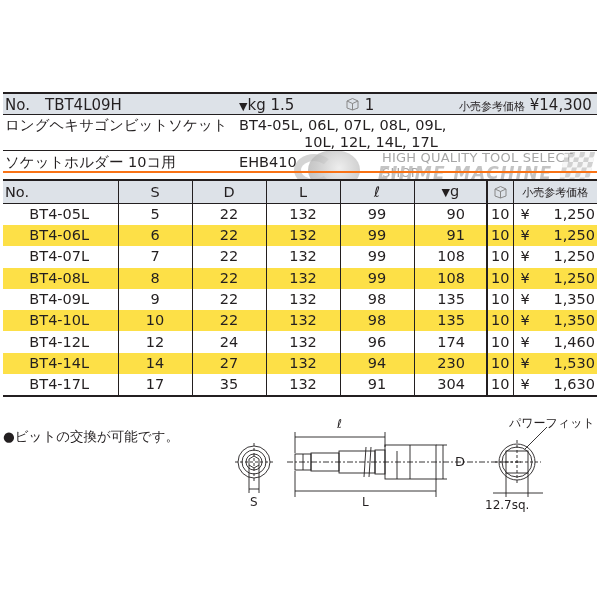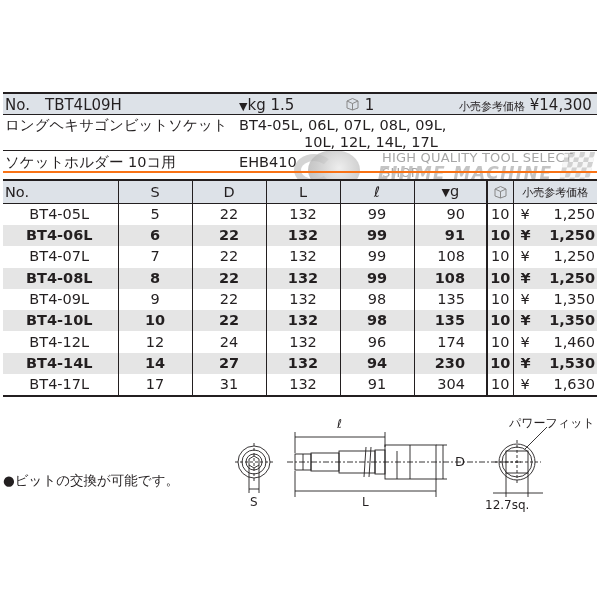--- a/index.html
+++ b/index.html
@@ -25,35 +25,35 @@
   table.spec th, table.spec td { height: 21.3px; padding: 0 4px; line-height: 21px; white-space: nowrap; }
   table.spec th { background: #dde2e8; font-weight: normal; text-align: center; border-bottom: 1px solid #231f20; }
   table.spec th.c-no { text-align: left; padding-left: 2px; }
   table.spec td.c-no { text-align: center; padding-left: 2px; }
   table.spec td.num { text-align: center; }
   table.spec td.g { text-align: right; padding-right: 21px; }
   table.spec td.qty { text-align: center; padding: 0 1px; }
   table.spec td.price { text-align: right; padding-right: 2px; }
   table.spec .vl { border-left: 1px solid #231f20; }
   table.spec .vl2 { border-left: 2px solid #231f20; }
-  table.spec tr.alt td { background: #e5e5e5; font-weight: bold; }
+  table.spec tr.alt td { background: #fde047; }
   table.spec th.jp-head { font-size: 11px; }
   .yen { float: left; padding-left: 3px; }
 
   
   .watermark { position: absolute; left: 300px; top: 150px; width: 300px; height: 40px; pointer-events: none; }
   .wm-circle { position: absolute; left: 8px; top: 0px; width: 52px; height: 40px; border-radius: 50%; background: radial-gradient(circle at 60% 45%, #e8e8e8 0%, #bdbdbd 60%, #a8a8a8 100%); opacity: 0.75; }
   .wm-arc { position: absolute; left: -6px; top: 4px; width: 40px; height: 32px; border-radius: 50%; border: 7px solid #b8b8b8; border-right-color: transparent; opacity: 0.6; }
   .wm-top { position: absolute; left: 82px; top: 0px; font-size: 13px; color: #a6a6a6; letter-spacing: 0.2px; }
   .wm-main { position: absolute; left: 78px; top: 13px; font-size: 17px; font-weight: bold; font-style: italic; color: #c4c4c4; letter-spacing: 1.5px; }
   .wm-flag { position: absolute; left: 262px; top: 2px; width: 30px; height: 30px; opacity: 0.45;
     background: repeating-conic-gradient(#999 0% 25%, #eee 0% 50%) 0 0 / 10px 10px; transform: skewX(-12deg); }
 
   
-  .note { position: absolute; left: 3px; top: 428px; font-size: 13.5px; margin-top: 44px; }
+  .note { position: absolute; left: 3px; top: 428px; font-size: 13.5px; }
   .diagram { position: absolute; left: 225px; top: 415px; width: 375px; height: 110px; }
   .dlabel { position: absolute; font-size: 12px; color: #231f20; }
 </style>
 </head>
 <body>
 
 <div class="watermark">
   <div class="wm-arc"></div>
   <div class="wm-circle"></div>
   <div class="wm-top">HIGH QUALITY TOOL SELECT SHOP</div>
@@ -197,21 +197,21 @@
         <td class="num vl">27</td>
         <td class="num vl">132</td>
         <td class="num vl">94</td>
         <td class="g vl">230</td>
         <td class="qty vl2">10</td>
         <td class="price vl"><span class="yen">¥</span><span>1,530</span></td>
       </tr>
       <tr>
         <td class="c-no">BT4-17L</td>
         <td class="num vl">17</td>
-        <td class="num vl">31</td>
+        <td class="num vl">35</td>
         <td class="num vl">132</td>
         <td class="num vl">91</td>
         <td class="g vl">304</td>
         <td class="qty vl2">10</td>
         <td class="price vl"><span class="yen">¥</span><span>1,630</span></td>
       </tr>
     </tbody>
   </table>
 </div>
 

